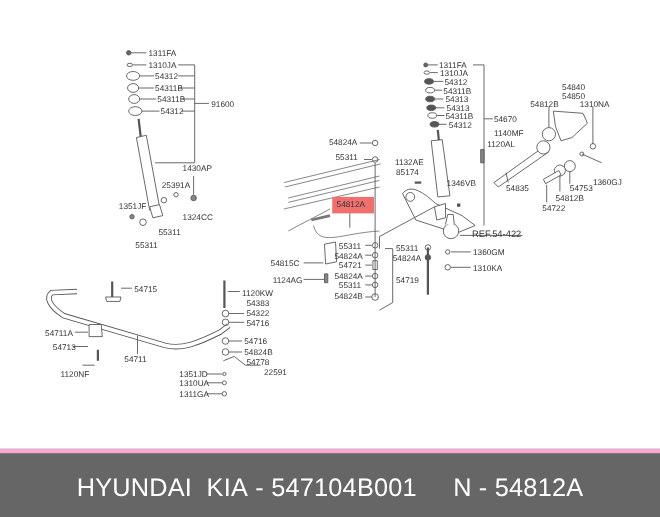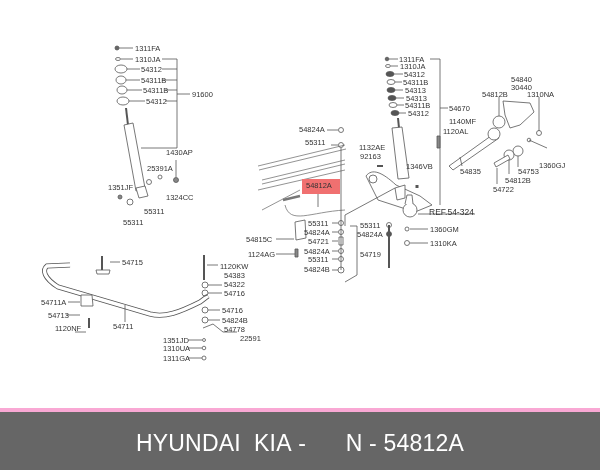--- a/index.html
+++ b/index.html
@@ -199,35 +199,35 @@
   <span class="lbl" style="left:404px;top:70px">54312</span>
   <span class="lbl" style="left:403px;top:78px">54311B</span>
   <span class="lbl" style="left:405px;top:86px">54313</span>
   <span class="lbl" style="left:406px;top:94px">54313</span>
   <span class="lbl" style="left:405px;top:101px">54311B</span>
   <span class="lbl" style="left:408px;top:109px">54312</span>
   <span class="lbl" style="left:449px;top:104px">54670</span>
   <span class="lbl" style="left:449px;top:117px">1140MF</span>
   <span class="lbl" style="left:443px;top:127px">1120AL</span>
   <span class="lbl" style="left:511px;top:75px">54840</span>
-  <span class="lbl" style="left:511px;top:83px">30440</span>
+  <span class="lbl" style="left:511px;top:83px">54850</span>
   <span class="lbl" style="left:482px;top:90px">54812B</span>
   <span class="lbl" style="left:527px;top:90px">1310NA</span>
   <span class="lbl" style="left:539px;top:161px">1360GJ</span>
   <span class="lbl" style="left:460px;top:167px">54835</span>
   <span class="lbl" style="left:518px;top:167px">54753</span>
   <span class="lbl" style="left:505px;top:176px">54812B</span>
   <span class="lbl" style="left:493px;top:185px">54722</span>
 
   <span class="lbl" style="left:299px;top:125px">54824A</span>
   <span class="lbl" style="left:305px;top:138px">55311</span>
   <span class="lbl" style="left:359px;top:143px">1132AE</span>
-  <span class="lbl" style="left:360px;top:152px">92163</span>
+  <span class="lbl" style="left:360px;top:152px">85174</span>
   <span class="lbl" style="left:406px;top:162px">1346VB</span>
-  <span class="lbl" style="left:429px;top:208px;font-size:8.5px">REF.54-324</span>
+  <span class="lbl" style="left:429px;top:208px;font-size:8.5px">REF.54-422</span>
   <span class="lbl" style="left:308px;top:219px">55311</span>
   <span class="lbl" style="left:304px;top:228px">54824A</span>
   <span class="lbl" style="left:308px;top:237px">54721</span>
   <span class="lbl" style="left:246px;top:235px">54815C</span>
   <span class="lbl" style="left:248px;top:250px">1124AG</span>
   <span class="lbl" style="left:304px;top:247px">54824A</span>
   <span class="lbl" style="left:308px;top:255px">55311</span>
   <span class="lbl" style="left:304px;top:265px">54824B</span>
   <span class="lbl" style="left:360px;top:221px">55311</span>
   <span class="lbl" style="left:357px;top:230px">54824A</span>
@@ -238,33 +238,34 @@
   <span class="lbl" style="left:122px;top:258px">54715</span>
   <span class="lbl" style="left:220px;top:262px">1120KW</span>
   <span class="lbl" style="left:224px;top:271px">54383</span>
   <span class="lbl" style="left:224px;top:280px">54322</span>
   <span class="lbl" style="left:224px;top:289px">54716</span>
   <span class="lbl" style="left:41px;top:298px">54711A</span>
   <span class="lbl" style="left:48px;top:311px">54713</span>
   <span class="lbl" style="left:222px;top:306px">54716</span>
   <span class="lbl" style="left:222px;top:316px">54824B</span>
   <span class="lbl" style="left:113px;top:322px">54711</span>
-  <span class="lbl" style="left:55px;top:324px">1120NF</span>
+  <span class="lbl" style="left:55px;top:336px">1120NF</span>
   <span class="lbl" style="left:224px;top:325px">54778</span>
   <span class="lbl" style="left:240px;top:334px">22591</span>
   <span class="lbl" style="left:163px;top:336px">1351JD</span>
   <span class="lbl" style="left:163px;top:344px">1310UA</span>
   <span class="lbl" style="left:163px;top:354px">1311GA</span>
 
   <span class="hl" style="left:302px;top:179px;width:30px;height:11px">54812A</span>
   <svg width="600" height="408" style="position:absolute;left:0;top:0;pointer-events:none">
     <line x1="318" y1="194" x2="318" y2="207" stroke="#555" stroke-width="0.8"></line>
   </svg>
 </div>
 
 <div id="footer">
   <span>HYUNDAI  KIA</span>
     <span> - </span>
+    <span>547104B001</span>
     <span>     </span>
     <span>N</span>
     <span> - </span>
     <span>54812A</span>
 </div>
 
 </body></html>

